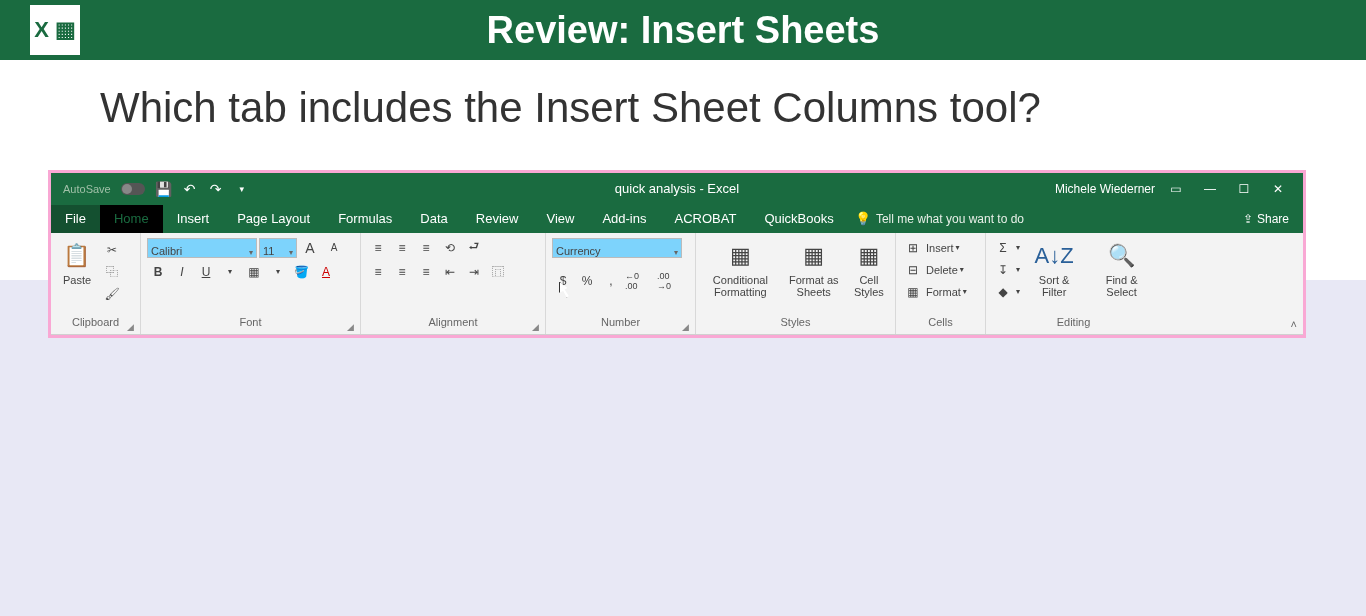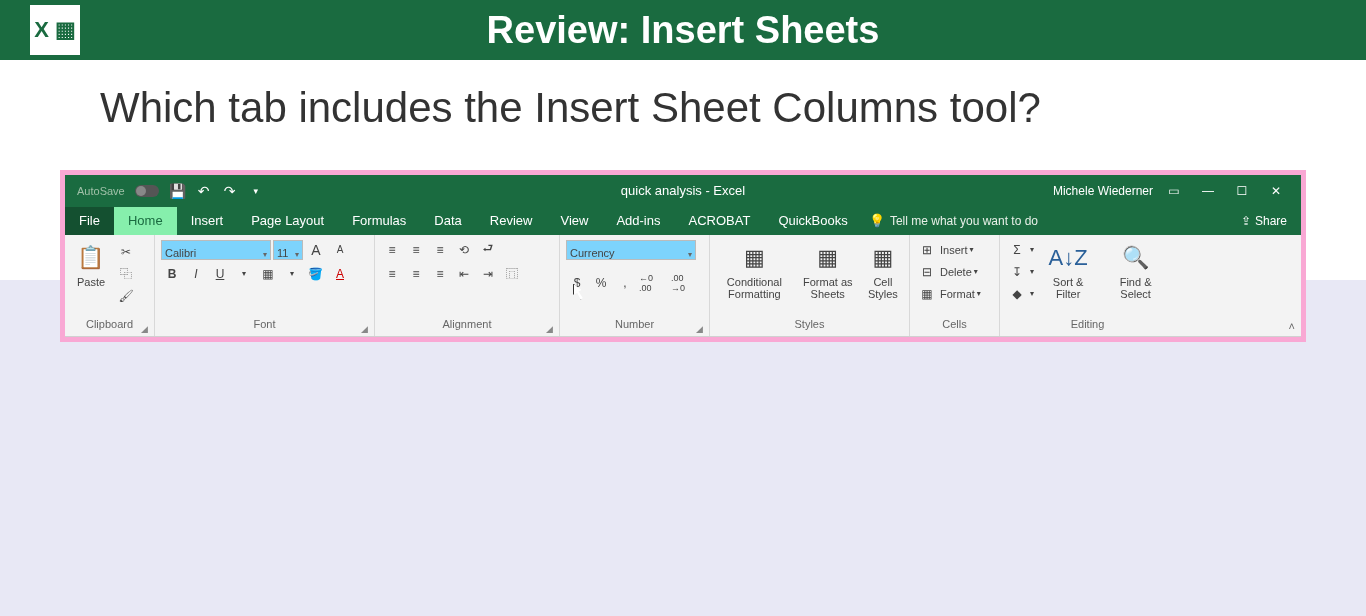--- a/index.html
+++ b/index.html
@@ -41,22 +41,22 @@
     background: #fff;
   }
   .question-text {
     font-size: 42px;
     color: #333;
     font-weight: 300;
     line-height: 1.25;
   }
   
   .excel-wrap {
-    margin: 15px 60px 0 60px;
-    border: 5px solid #f9a8d4;
+    margin: 15px 60px 0 48px;
+    border: 3px solid #f9a8d4;
     background: #fff;
   }
   .title-bar {
     height: 32px;
     background: #1a6b40;
     display: flex;
     align-items: center;
     color: #f0f0f0;
     font-size: 12px;
     padding: 0 8px;
@@ -77,21 +77,21 @@
   .tab-row {
     height: 28px;
     background: #1a6b40;
     display:flex;
     align-items:stretch;
     color:#fff;
     font-size:13px;
   }
   .tab { padding:0 14px; display:flex; align-items:center; cursor:pointer;text-align:center;}
   .tab.file { background:#145030;}
-  .tab.active { background:#86efac; color:#1a6b40;}
+  .tab.active { background:#000000; color:#1a6b40;}
   .tell-me { margin-left:8px; display:flex; align-items:center; gap:4px; color:#e8f0e8; font-size:12px;}
   .lightbulb { font-size:13px;}
   .share { margin-left:auto; padding:0 14px; display:flex; align-items:center; gap:4px; color:#fff; font-size:12px;}
   
   .ribbon {
     height: 102px;
     background:#f3f3f3;
     border-bottom:1px solid #d0d0d0;
     display:flex;
     font-size:11px;
@@ -198,21 +198,21 @@
       <div class="group-label"><span>Clipboard</span><span class="launcher">◢</span></div>
     </div>
 
     <div class="group" style="width:220px;">
       <div class="group-body" style="flex-direction:column; gap:4px; width:100%;">
         <div class="hstack" style="width:100%;">
           <div class="combo" style="width:110px;">
               <span>Calibri</span>
               <span class="arr">▾</span>
             </div>
-          <div class="combo" style="width:30px;">
+          <div class="combo" style="width:38px;">
               <span>11</span>
               <span class="arr">▾</span>
             </div>
           <div class="mini" style="font-size:14px;">A</div>
           <div class="mini" style="font-size:10px;">A</div>
         </div>
         <div class="hstack">
           <div class="mini" style="font-weight:bold;">B</div>
           <div class="mini" style="font-style:italic;">I</div>
           <div class="mini" style="text-decoration:underline;">U</div>

